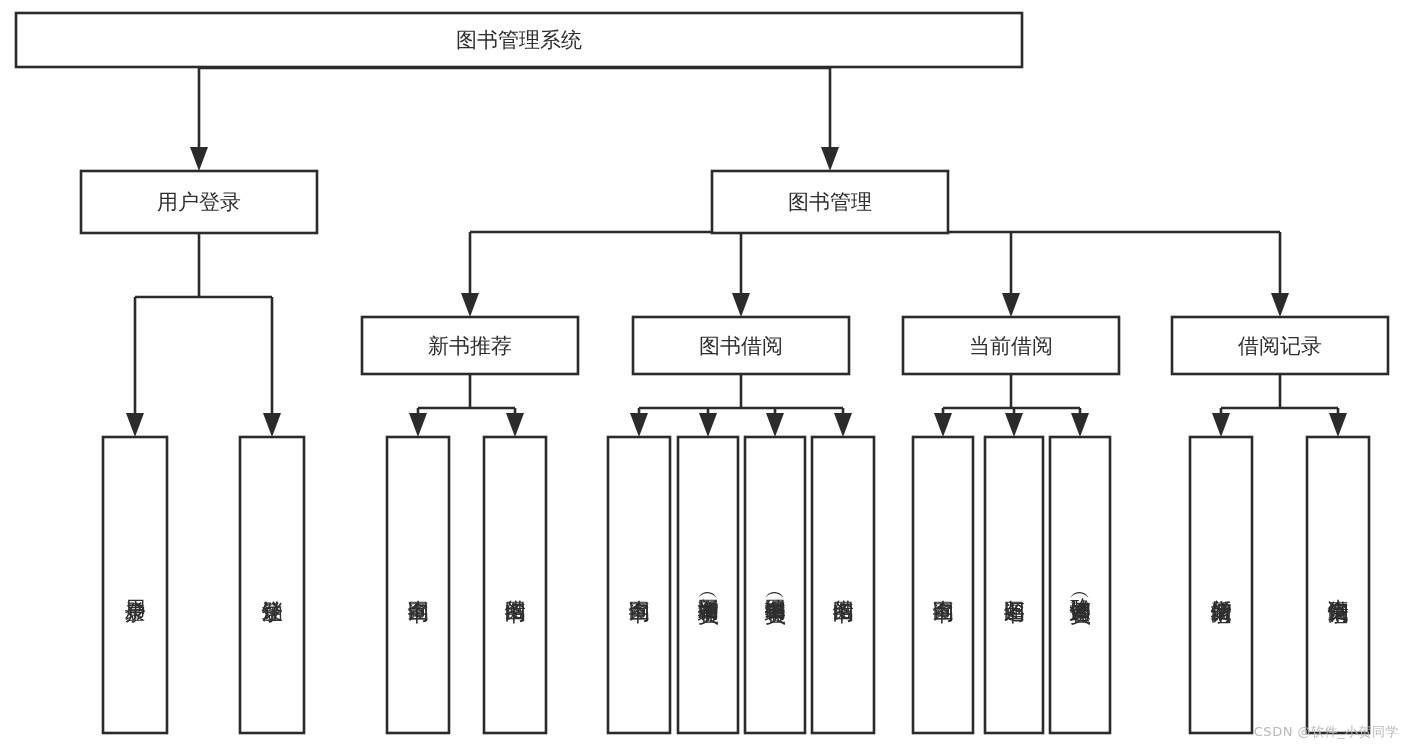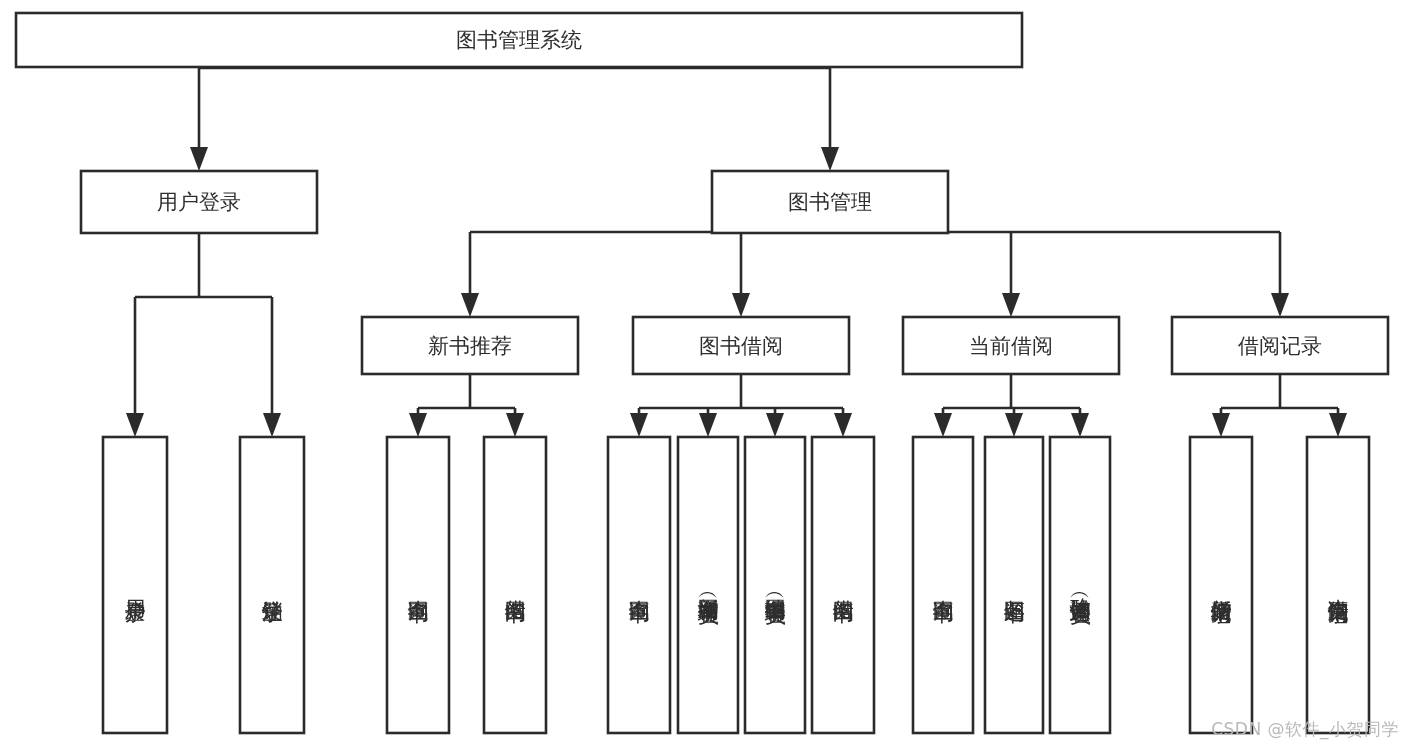--- a/index.html
+++ b/index.html
@@ -64,21 +64,21 @@
     line-height: 1.06;
     letter-spacing: 1px;
     white-space: nowrap;
     text-align: center;
   }
   .watermark {
     position: absolute;
     right: 6px;
     bottom: 6px;
     font-family: "DejaVu Sans", "Liberation Sans", sans-serif;
-    font-size: 17px;
+    font-size: 13px;
     color: #b9b9b9;
     letter-spacing: 0.5px;
     white-space: nowrap;
   }
 </style>
 </head>
 <body>
 
 <div id="diagram-root">
   <svg class="flow" viewBox="0 0 1405 747" xmlns="http://www.w3.org/2000/svg">

